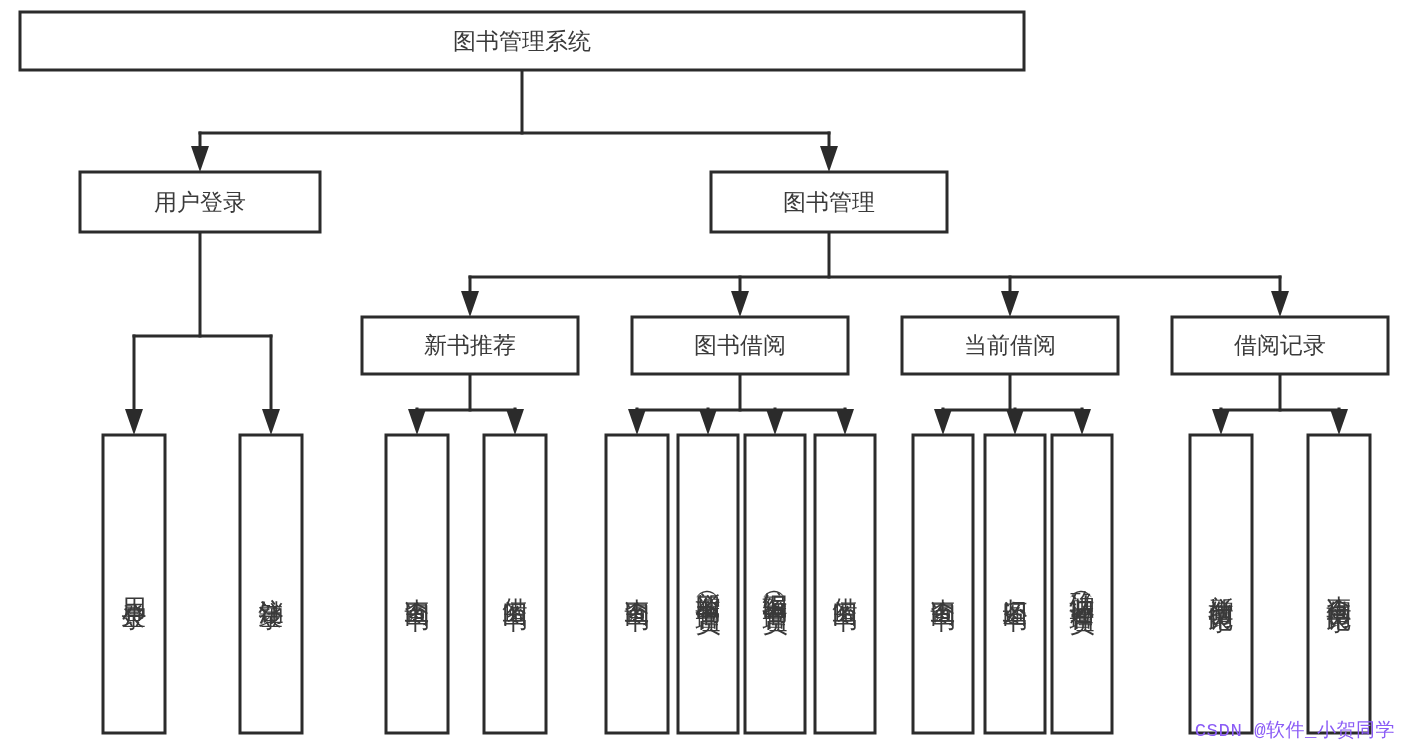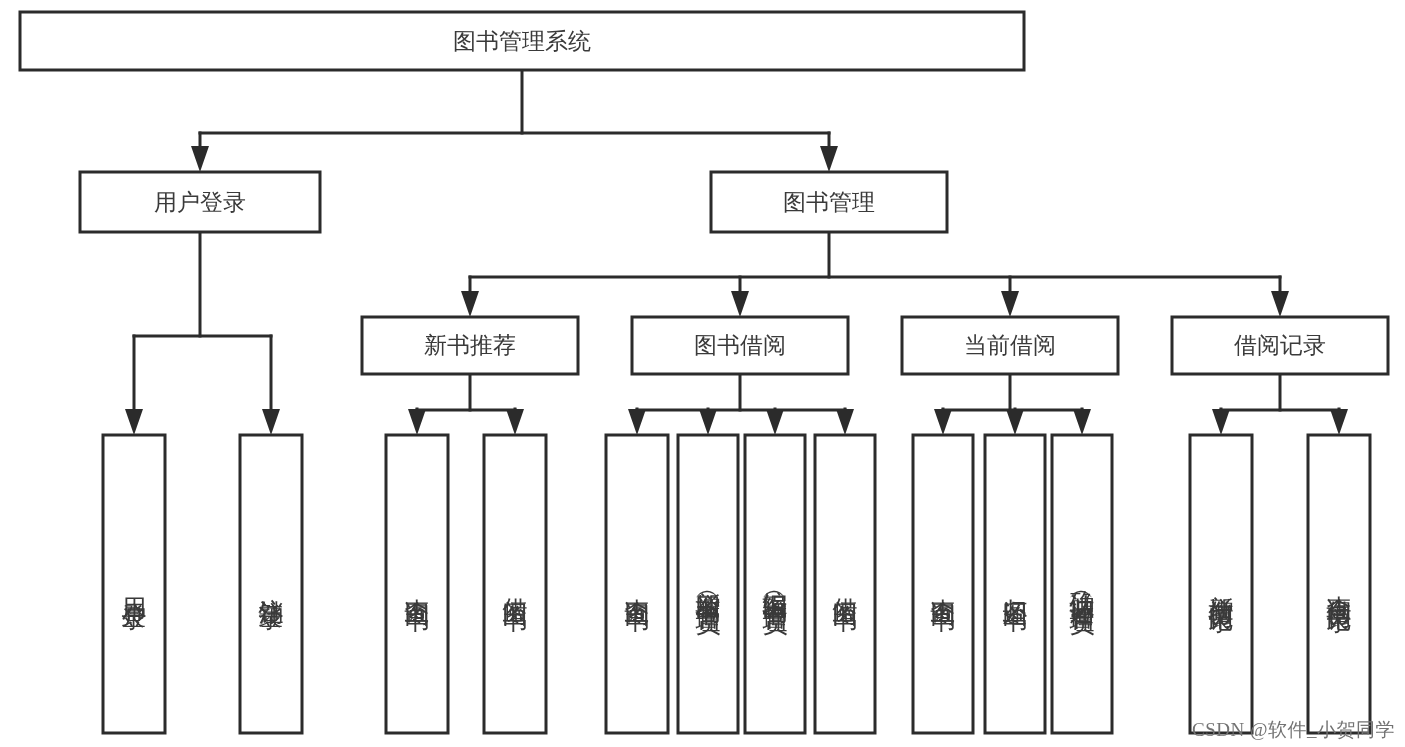--- a/index.html
+++ b/index.html
@@ -62,23 +62,23 @@
     position: absolute;
     display: flex;
     align-items: center;
     justify-content: center;
     pointer-events: none;
   }
   .watermark {
     position: absolute;
     right: 10px;
     bottom: 4px;
-    font-family: Liberation Serif, serif;
+    font-family: Liberation Mono, monospace;
     font-size: 19px;
-    color: #737373;
+    color: #8b5cf6;
     letter-spacing: 0.5px;
     white-space: nowrap;
   }
 </style>
 </head>
 <body>
 
 <div id="diagram-root">
   <svg id="tree-svg" viewBox="0 0 1405 747">
     <g id="connectors-layer">

